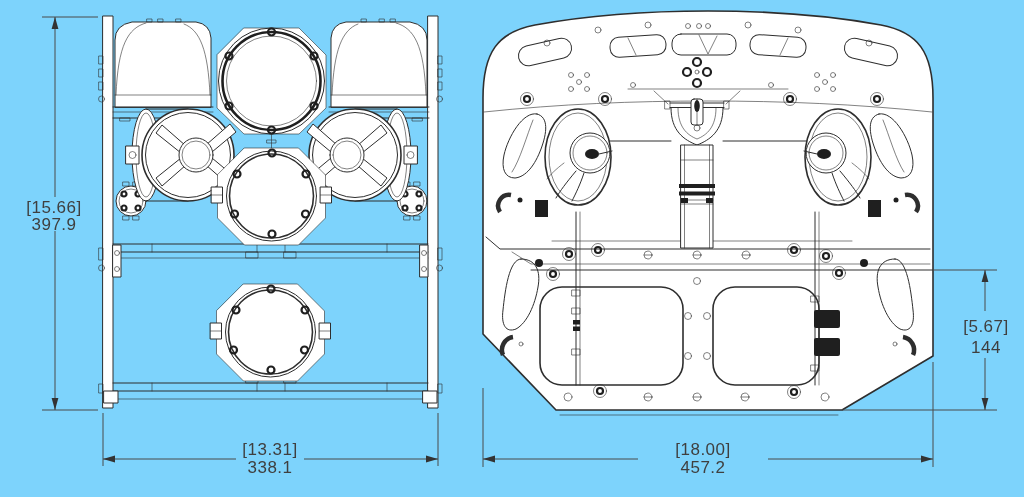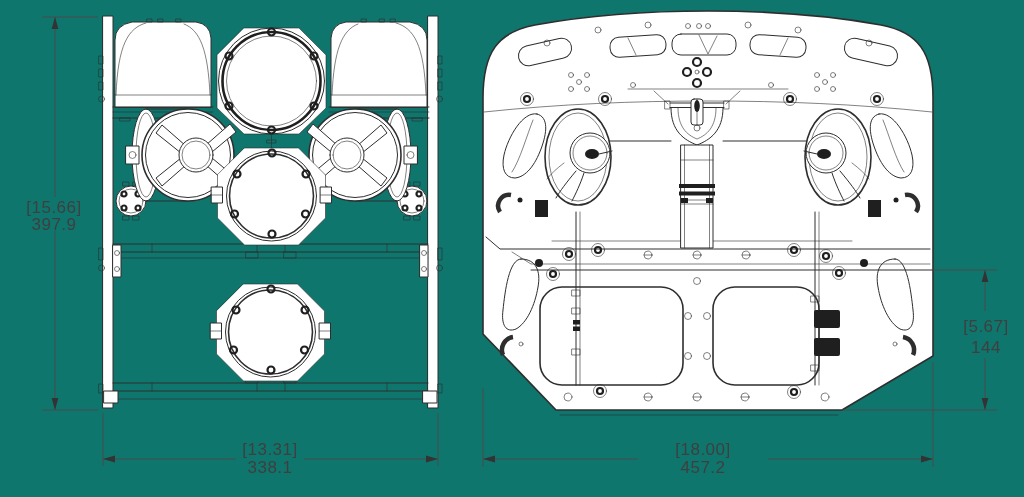--- a/index.html
+++ b/index.html
@@ -1,16 +1,16 @@
 <!DOCTYPE html>
 <html><head>
 <meta charset="utf-8">
 <style>
   html,body{margin:0;padding:0;background:#ffffff;}
-  #page{position:relative;width:1024px;height:497px;background:#0f766e;overflow:hidden;}
+  #page{position:relative;width:1024px;height:497px;background:#7dd3fc;overflow:hidden;}
   .o{stroke:#2e2e2e;fill:none;stroke-width:1.6;stroke-linejoin:round;stroke-linecap:round}
   .l{stroke:#2e2e2e;fill:none;stroke-width:1;stroke-linejoin:round;stroke-linecap:round}
   .t{stroke:#2e2e2e;fill:none;stroke-width:.6;stroke-linejoin:round;stroke-linecap:round}
   .w{fill:#ffffff}
   .dk{fill:#1f1f1f;stroke:none}
   .dn{stroke:#1f1f1f;stroke-width:2.2;fill:none}
   .dim{stroke:#4a4a4a;stroke-width:1;fill:none;stroke-linecap:butt}
   .ar{fill:#333333;stroke:none}
   .txt{font-family:"Liberation Sans",sans-serif;font-size:17px;fill:#3f3f3f;letter-spacing:.5px;text-anchor:middle}
 </style>

